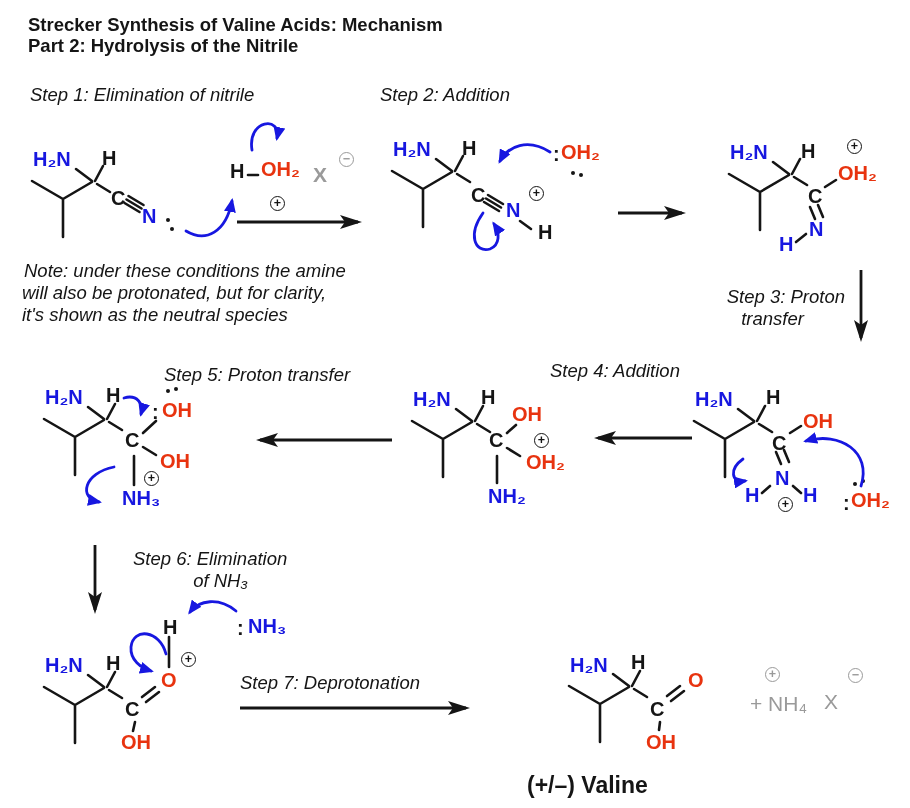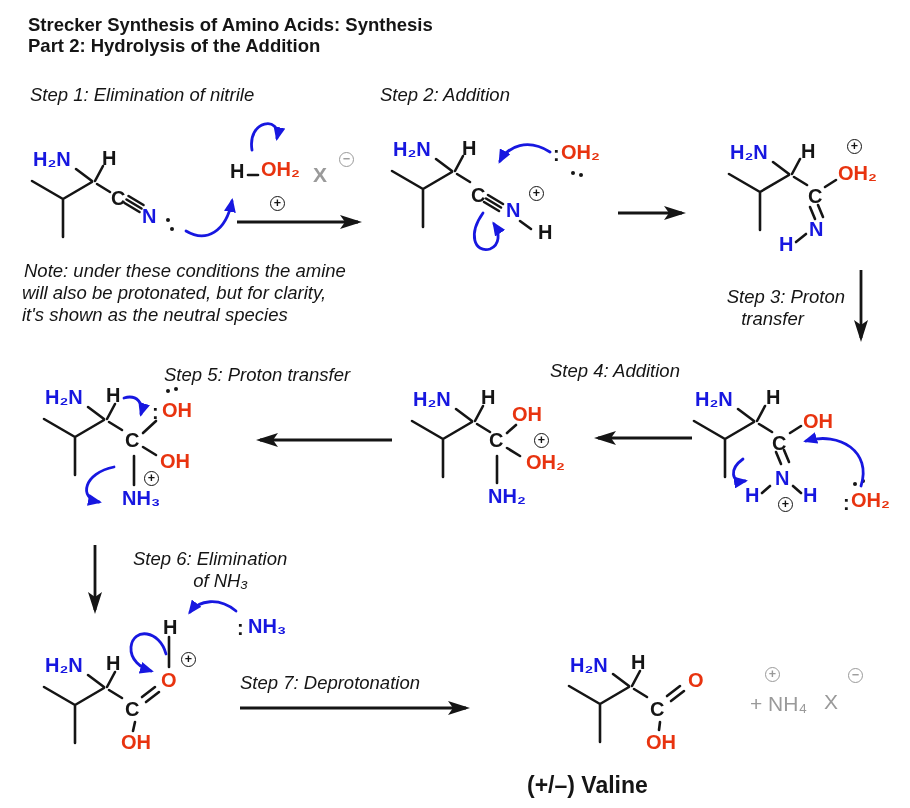--- a/index.html
+++ b/index.html
@@ -115,22 +115,22 @@
       <path d="M483,213 C468,234 474,253 490,249 C500,245 500,233 494,224" marker-end="url(#mb)"></path>
       <path d="M861,486 C872,452 840,431 806,441" marker-end="url(#mb)"></path>
       <path d="M743,459 C729,469 731,483 745,481" marker-end="url(#mb)"></path>
       <path d="M124,398 C137,394 144,404 141,414" marker-end="url(#mb)"></path>
       <path d="M114,467 C84,473 78,498 99,502" marker-end="url(#mb)"></path>
       <path d="M236,611 C219,597 199,600 190,612" marker-end="url(#mb)"></path>
       <path d="M166,654 C160,630 133,627 131,647 C130,660 141,668 151,671" marker-end="url(#mb)"></path>
     </g>
   </svg>
 
-  <div class="ttl" style="left:28px;top:14px">Strecker Synthesis of Amino Acids: Synthesis</div>
-  <div class="ttl" style="left:28px;top:35px">Part 2: Hydrolysis of the Addition</div>
+  <div class="ttl" style="left:28px;top:14px">Strecker Synthesis of Valine Acids: Mechanism</div>
+  <div class="ttl" style="left:28px;top:35px">Part 2: Hydrolysis of the Nitrile</div>
 
   <div class="it" style="left:30px;top:84px">Step 1: Elimination of nitrile</div>
   <div class="it" style="left:380px;top:84px">Step 2: Addition</div>
   <div class="it" style="left:700px;top:286px;width:145px;text-align:right">Step 3: Proton</div>
   <div class="it" style="left:700px;top:308px;width:145px;text-align:center">transfer</div>
   <div class="it" style="left:550px;top:360px">Step 4: Addition</div>
   <div class="it" style="left:164px;top:364px">Step 5: Proton transfer</div>
   <div class="it" style="left:133px;top:548px">Step 6: Elimination</div>
   <div class="it" style="left:133px;top:570px;width:175px;text-align:center">of NH₃</div>
   <div class="it" style="left:240px;top:672px">Step 7: Deprotonation</div>

